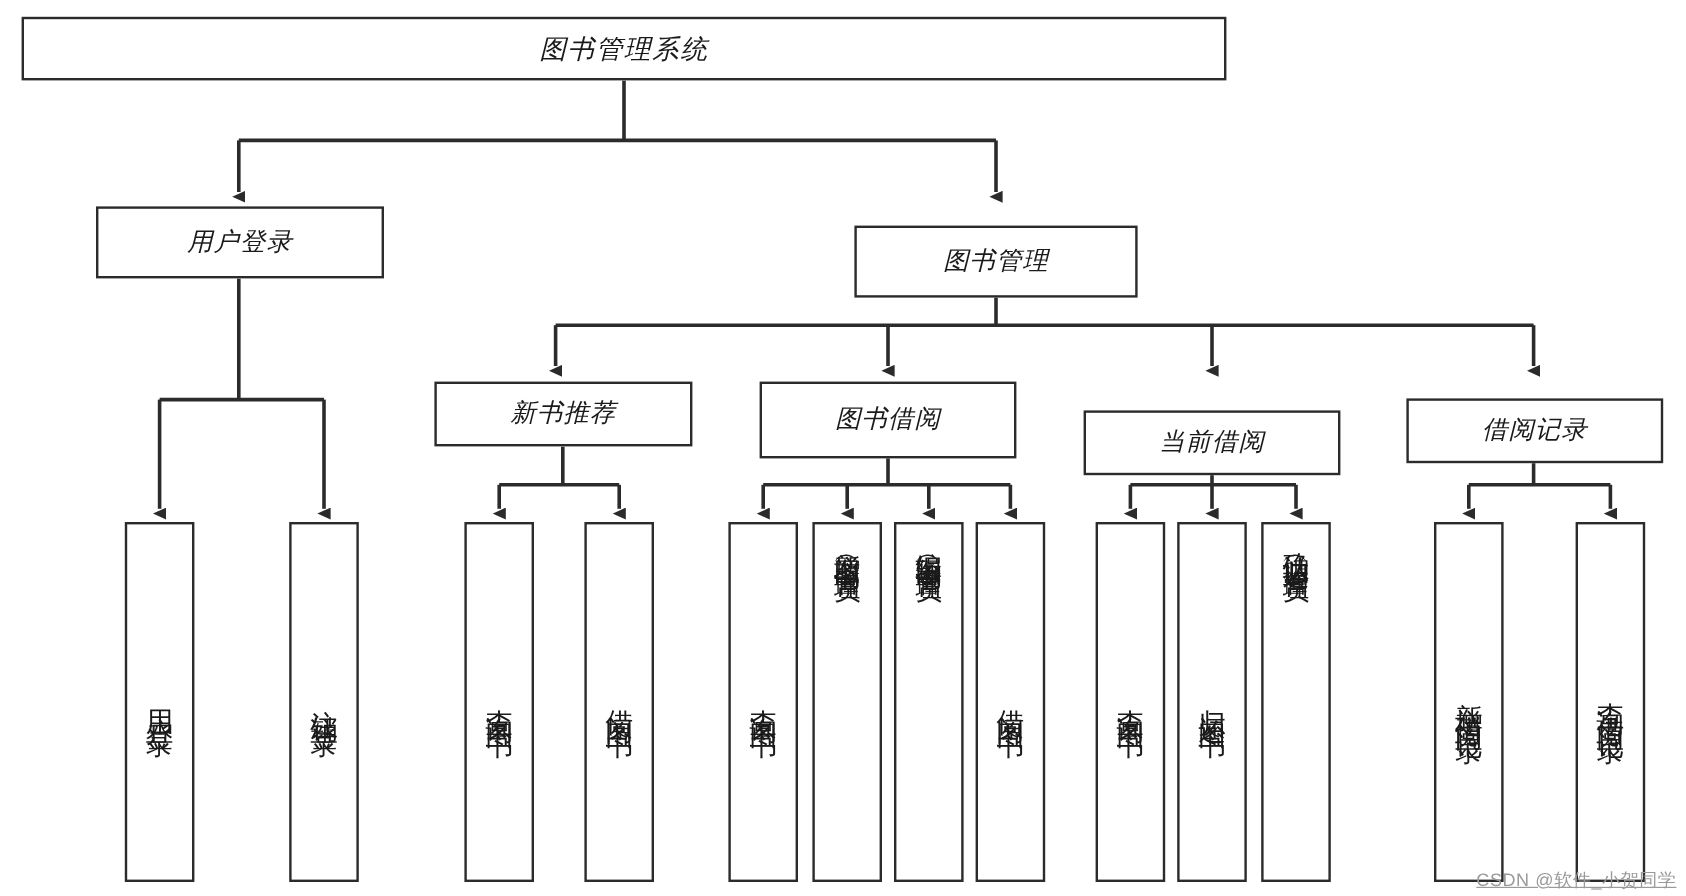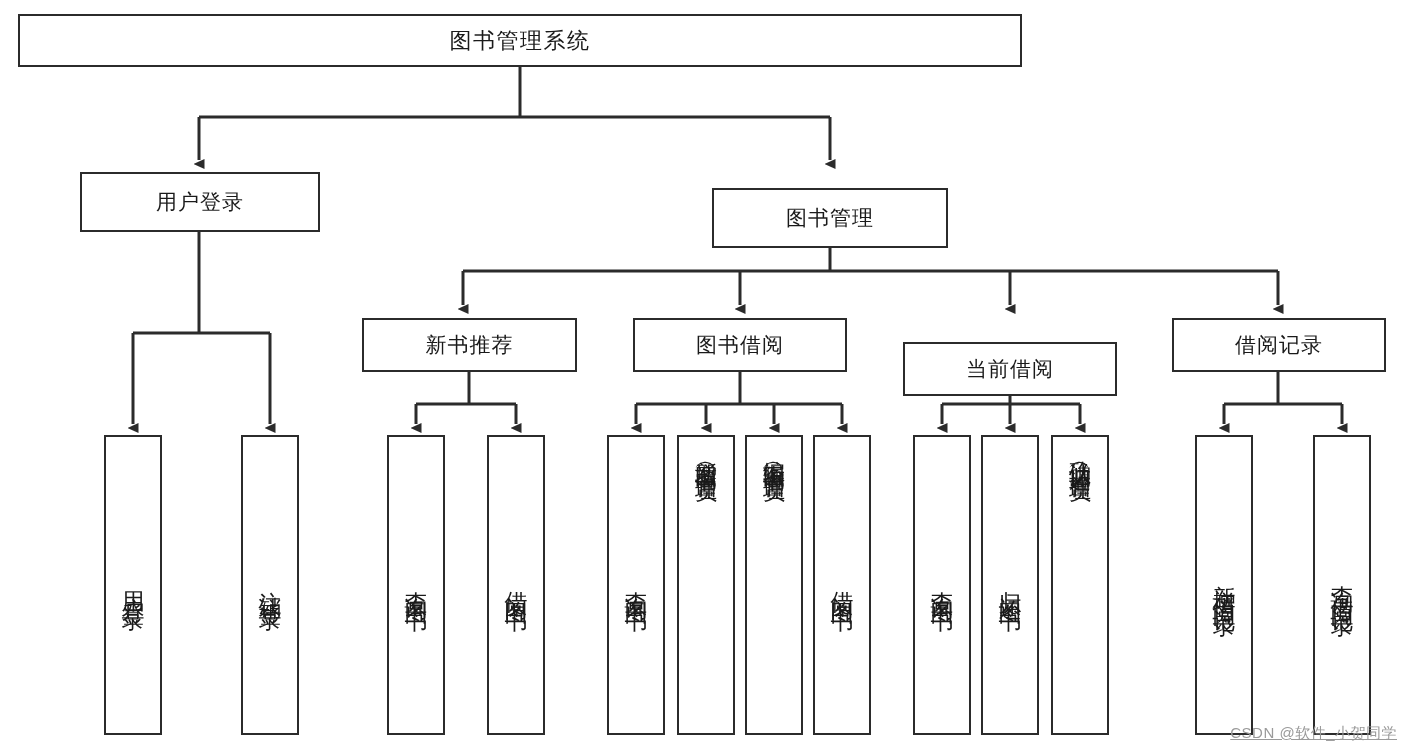--- a/index.html
+++ b/index.html
@@ -30,20 +30,21 @@
   .node .lbl{
     display:block;
     text-align:center;
     line-height:1.14;
     white-space:pre-line;
   }
   
   .h-node .lbl{
     font-size:21px;
     letter-spacing:1px;
+    font-style:italic;
   }
   .root .lbl{font-size:22px;letter-spacing:1.5px;}
   
   .v-node{
     align-items:flex-start;
     justify-content:center;
     padding-top:6px;
   }
   .v-node .lbl{
     writing-mode:vertical-rl;
@@ -134,27 +135,27 @@
   <div class="node h-node" style="left:80px;top:172px;width:240px;height:60px;">
     <span class="lbl">用户登录</span>
   </div>
   <div class="node h-node" style="left:712px;top:188px;width:236px;height:60px;">
     <span class="lbl">图书管理</span>
   </div>
 
   <div class="node h-node" style="left:362px;top:318px;width:215px;height:54px;">
     <span class="lbl">新书推荐</span>
   </div>
-  <div class="node h-node" style="left:633px;top:318px;width:214px;height:54px;justify-content:center;">
+  <div class="node h-node" style="left:633px;top:318px;width:214px;height:64px;justify-content:center;">
     <span class="lbl">图书借阅</span>
   </div>
   <div class="node h-node" style="left:903px;top:318px;width:214px;height:54px;margin-top:24px;">
     <span class="lbl">当前借阅</span>
   </div>
-  <div class="node h-node" style="left:1172px;top:318px;width:214px;height:54px;">
+  <div class="node h-node" style="left:1172px;top:332px;width:214px;height:54px;">
     <span class="lbl">借阅记录</span>
   </div>
 
   <div class="node v-node center" style="left:104px;top:435px;width:58px;height:300px;">
     <span class="lbl">用户登录</span>
   </div>
   <div class="node v-node center" style="left:241px;top:435px;width:58px;height:300px;">
     <span class="lbl">注销登录</span>
   </div>
 

